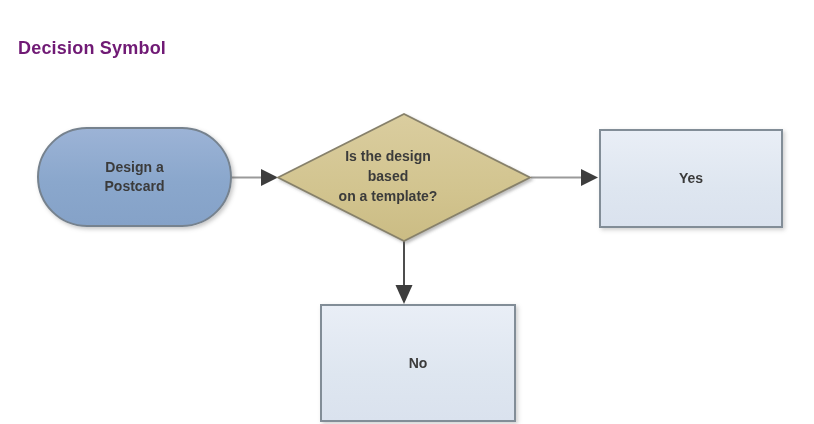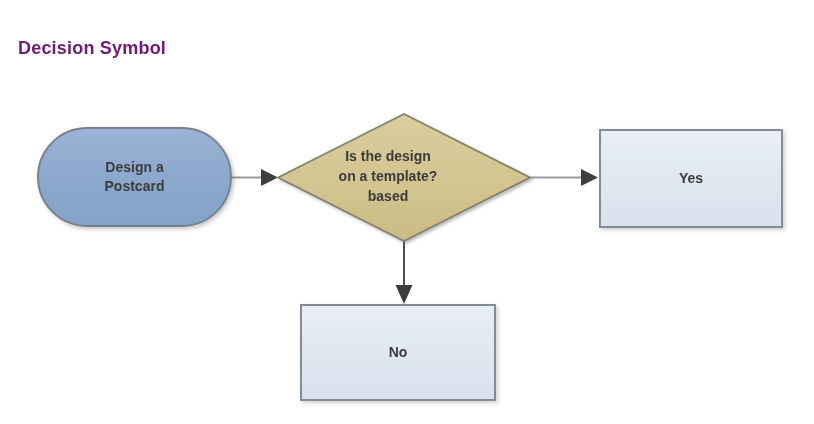--- a/index.html
+++ b/index.html
@@ -60,24 +60,24 @@
     background: linear-gradient(180deg, #e9eef6 0%, #dee6f0 60%, #dae2ee 100%);
     box-shadow: 2px 2px 4px rgba(120,120,120,0.35);
   }
   .process.yes-node {
     left: 599px;
     top: 129px;
     width: 184px;
     height: 99px;
   }
   .process.no-node {
-    left: 300px;
+    left: 320px;
     top: 304px;
     width: 196px;
-    height: 97px;
+    height: 118px;
   }
   .diamond-label {
     position: absolute;
     left: 278px;
     top: 146px;
     width: 220px;
     text-align: center;
     font-size: 14px;
     font-weight: bold;
     color: #3b3b3b;
@@ -116,22 +116,22 @@
     <polygon points="278,177.5 404,114 530,177.5 404,241" fill="url(#diamondGrad)" stroke="#87816b" stroke-width="1.8" filter="url(#softShadow)"></polygon>
   </svg>
 
   <div class="node terminator">
     <div>Design a</div>
     <div>Postcard</div>
   </div>
 
   <div class="diamond-label">
     <div>Is the design</div>
+    <div>based</div>
     <div>on a template?</div>
-    <div>based</div>
   </div>
 
   <div class="node process yes-node">
     <div>Yes</div>
   </div>
 
   <div class="node process no-node">
     <div>No</div>
   </div>
 

